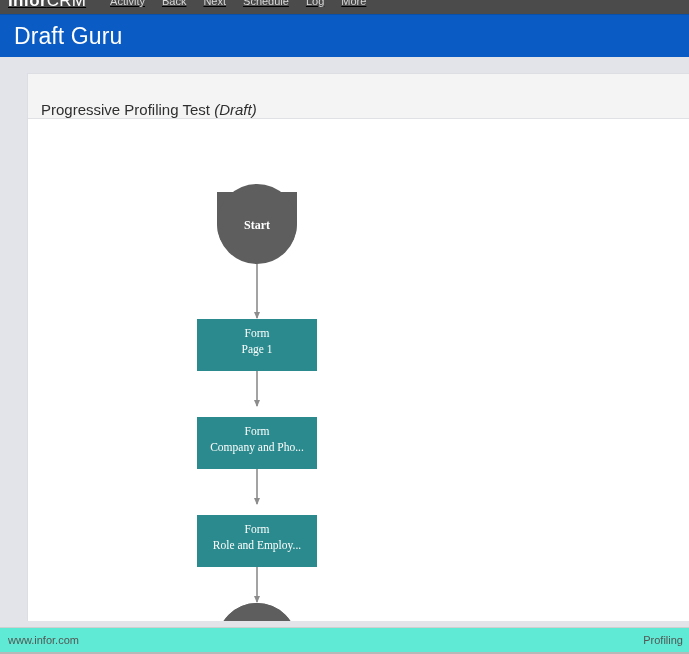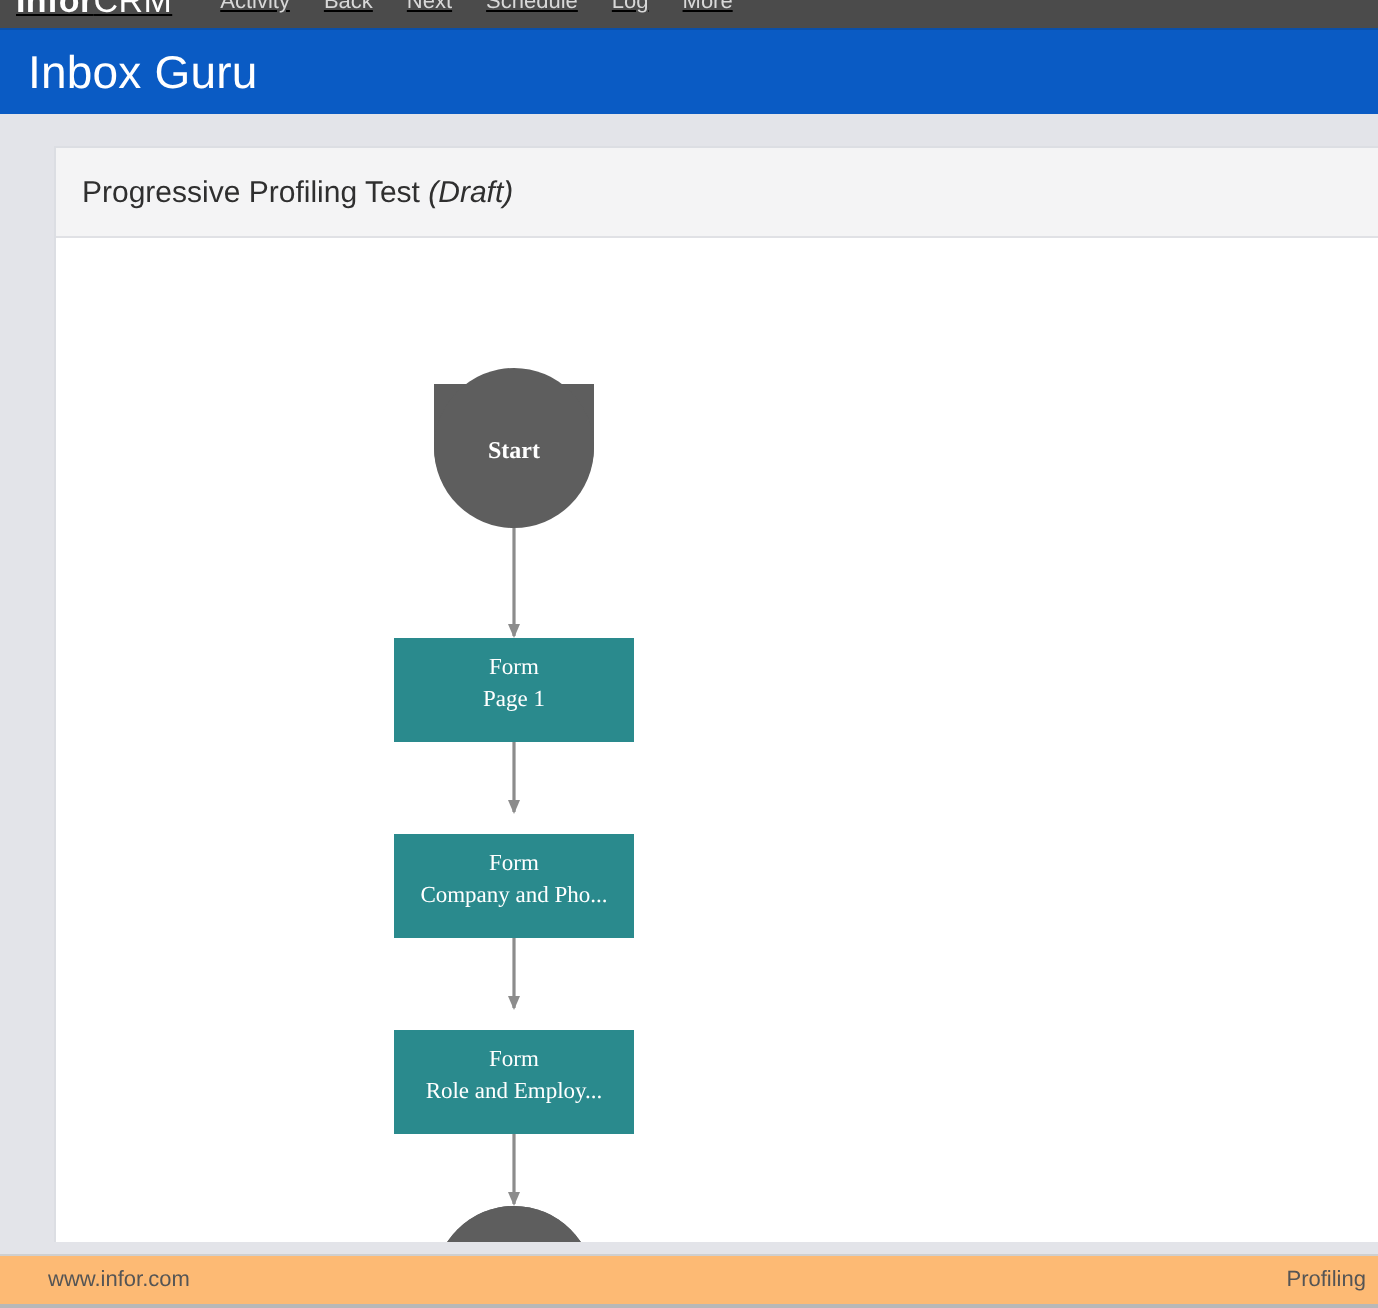--- a/index.html
+++ b/index.html
@@ -93,21 +93,21 @@
     border-left: 1px solid #dcdee3;
     border-top: 1px solid #dcdee3;
     overflow: hidden;
   }
 
   .card-header {
     height: 45px;
     background: #f4f4f5;
     border-bottom: 1px solid #e0e1e5;
     display: flex;
-    align-items: center;
+    align-items: flex-end;
     padding-left: 13px;
   }
   .card-title {
     font-size: 15px;
     color: #2f2f2f;
     white-space: nowrap;
   }
   .card-title .draft {
     font-style: italic;
     color: #2f2f2f;
@@ -133,27 +133,27 @@
   .node-label.terminal { font-size: 12px; font-weight: bold; }
   .node-label.form-kind { font-size: 11.5px; }
   .node-label.form-name { font-size: 11.5px; }
 
   
   .footer {
     position: absolute;
     top: 627px; left: 0;
     width: 689px;
     height: 27px;
-    background: #fdba74;
+    background: #5eead4;
     border-top: 1px solid #cfcfcf;
     border-bottom: 2px solid #b8b8b8;
     display: flex;
     align-items: center;
     justify-content: space-between;
-    padding: 0 6px 0 24px;
+    padding: 0 6px 0 8px;
   }
   .footer-left, .footer-right {
     font-size: 11px;
     color: #555555;
     white-space: nowrap;
   }
   .footer-right { overflow: hidden; }
 </style>
 </head>
 <body>
@@ -168,21 +168,21 @@
       <span class="topnav-link">Back</span>
       <span class="topnav-link">Next</span>
       <span class="topnav-link">Schedule</span>
       <span class="topnav-link">Log</span>
       <span class="topnav-link">More</span>
     </div>
   </div>
 </div>
 
 <div class="module-header">
-  <span class="module-title">Inbox Guru</span>
+  <span class="module-title">Draft Guru</span>
 </div>
 
 <div class="page-body">
   <div class="card">
 
     <div class="card-header">
       <div class="card-title">
         <span>Progressive Profiling Test</span>
         <span class="draft">(Draft)</span>
       </div>

